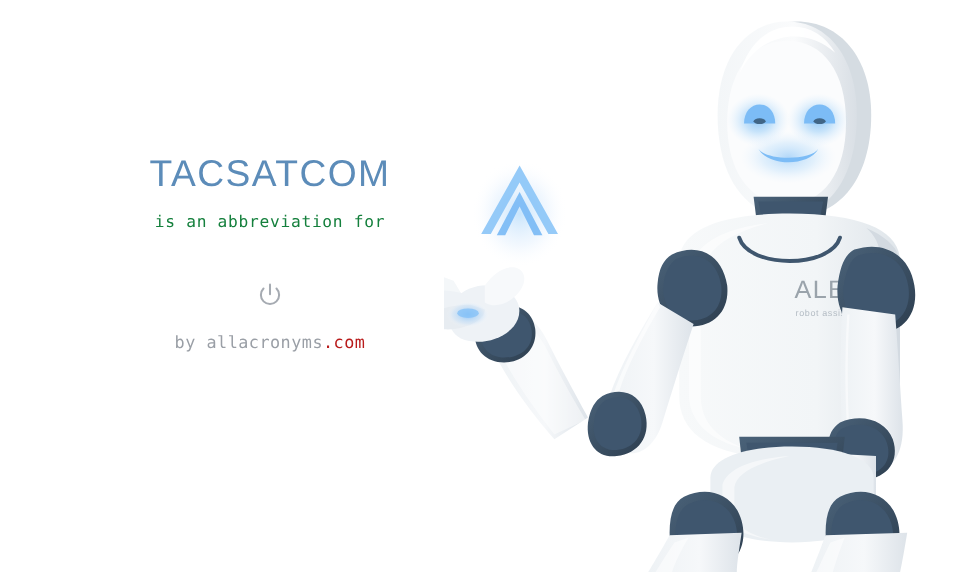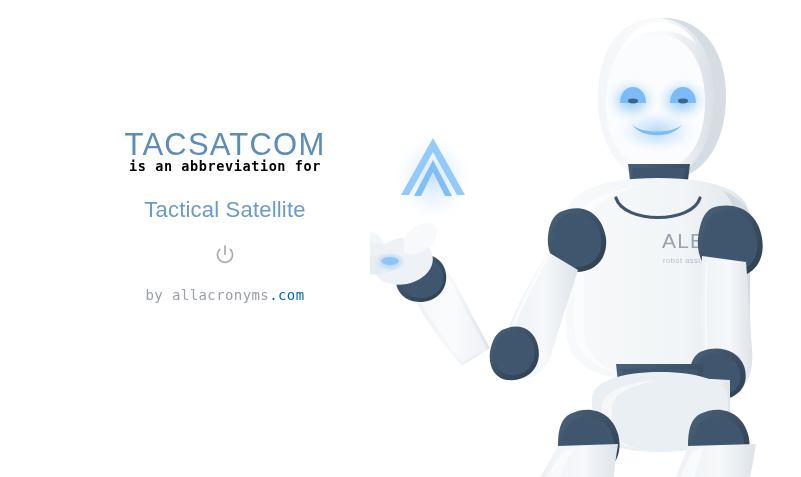--- a/index.html
+++ b/index.html
@@ -33,25 +33,26 @@
     font-family:"Liberation Sans", sans-serif;
     font-size:31px;
     font-weight:400;
     letter-spacing:1.2px;
     color:#5c8cb9;
     line-height:1;
     white-space:nowrap;
   }
 
   .abbrev-line {
+    margin-top:19px;
     font-family:"DejaVu Sans Mono", "Liberation Mono", monospace;
     font-size:13.5px;
-    font-weight:700;
+    font-weight:400;
     letter-spacing:0.6px;
-    color:#000000;
+    color:#15803d;
     line-height:1;
     white-space:nowrap;
   }
 
   .definition {
     margin-top:22px;
     font-family:"Liberation Sans", sans-serif;
     font-size:22px;
     font-weight:400;
     color:#6a9bc6;
@@ -71,21 +72,21 @@
 
   .credit {
     margin-top:22px;
     font-family:"DejaVu Sans Mono", "Liberation Mono", monospace;
     font-size:14px;
     letter-spacing:0.4px;
     color:#9a9fa6;
     line-height:1;
     white-space:nowrap;
   }
-  .credit .dom { color:#0369a1; }
+  .credit .dom { color:#b91c1c; }
 
   
   .robot-stage {
     position:absolute;
     left:370px; top:0;
     width:431px; height:477px;
     z-index:2;
   }
   .robot-stage svg { display:block; }
 </style>
@@ -94,21 +95,20 @@
 
 <div id="page">
 
   <div class="text-panel">
 
     <div class="acronym-title">TACSATCOM</div>
 
     <div class="abbrev-line">is an abbreviation for</div>
 
     <div class="definition">
-      <div>Tactical Satellite</div>
     </div>
 
     <div class="power-icon-wrap">
       <svg width="22" height="22" viewBox="0 0 22 22" aria-hidden="true">
         <path d="M5.6 5.4 a7.6 7.6 0 1 0 10.8 0" fill="none" stroke="#a6abb2" stroke-width="1.7" stroke-linecap="round"></path>
         <line x1="11" y1="2.2" x2="11" y2="10.2" stroke="#a6abb2" stroke-width="1.7" stroke-linecap="round"></line>
       </svg>
     </div>
 
     <div class="credit">

